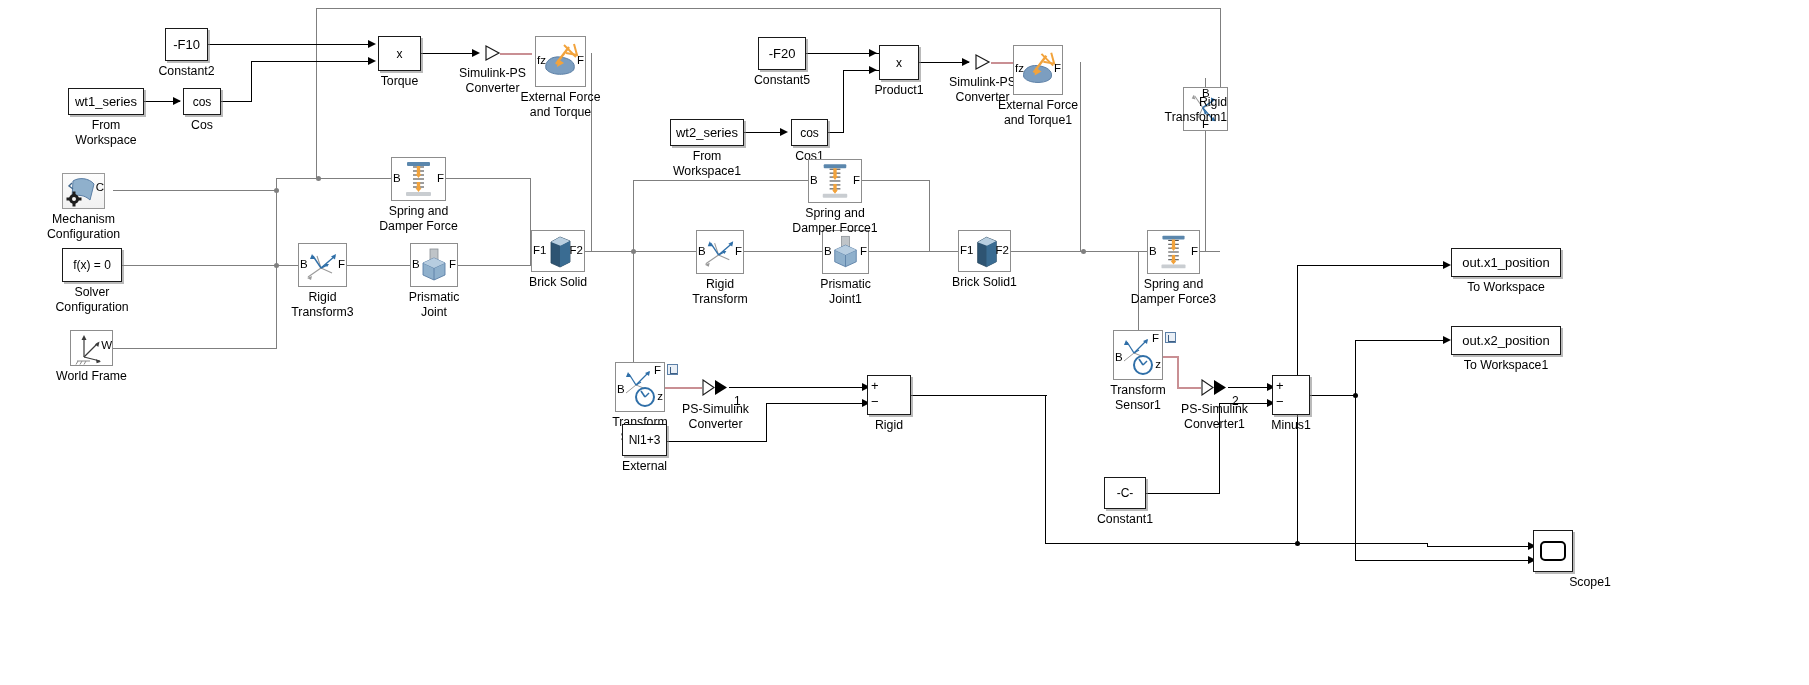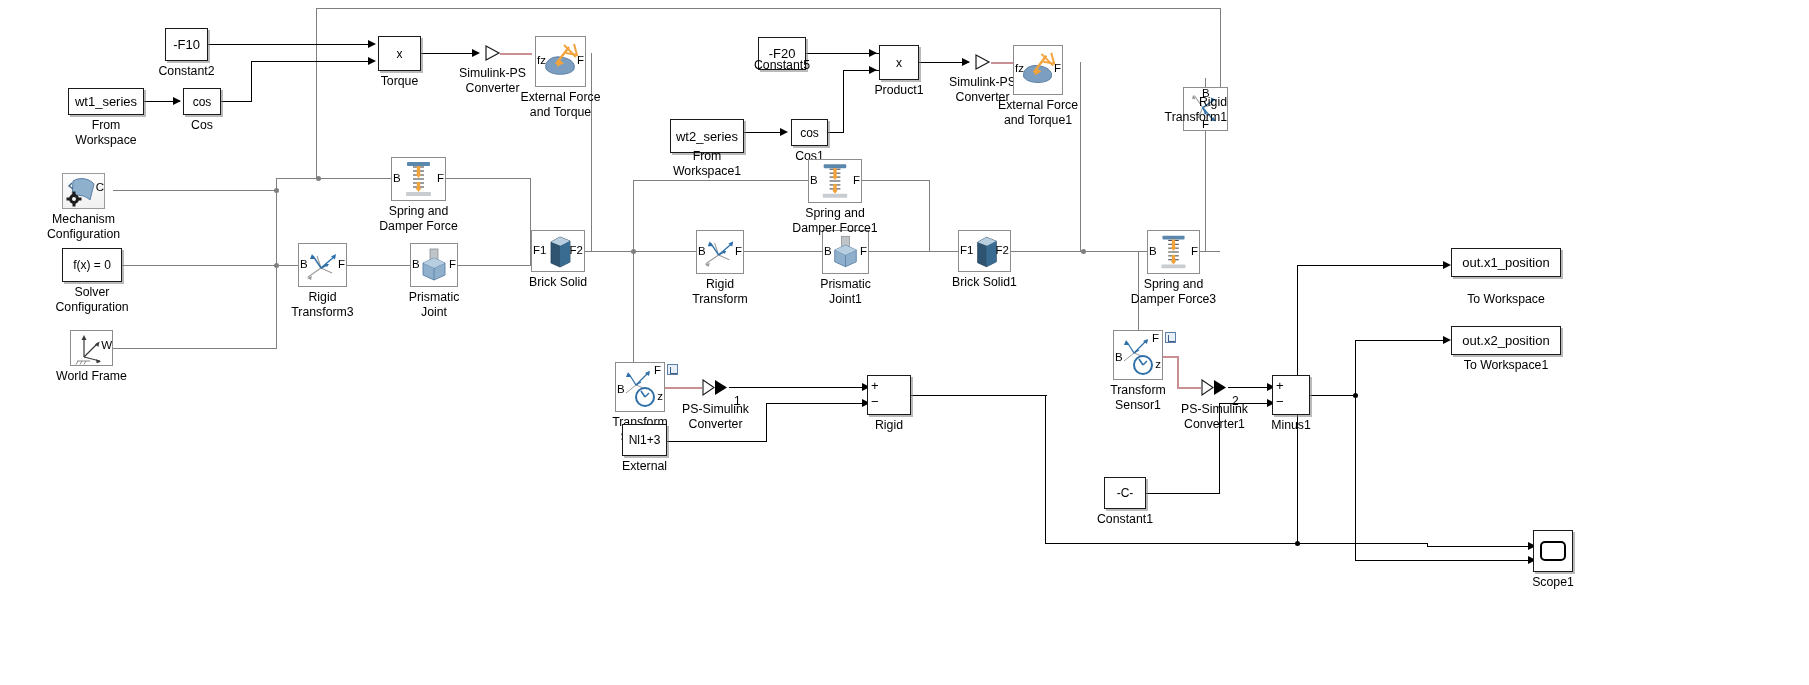--- a/index.html
+++ b/index.html
@@ -269,24 +269,24 @@
     <span class="port" style="left:2px;top:19px;">fz</span>
     <span class="port" style="right:2px;top:19px;">F</span>
     <div class="lbl" style="top:54px;width:190px;">External Force
 and Torque</div>
   </div>
 
   <div class="blk" style="left:758px;top:37px;width:48px;height:33px;">
     <div class="body">
       <span class="txt">-F20</span>
     </div>
-    <div class="lbl" style="top:21px;">Constant5</div>
-  </div>
-
-  <div class="blk" style="left:670px;top:119px;width:74px;height:34px;">
+    <div class="lbl" style="top:36px;">Constant5</div>
+  </div>
+
+  <div class="blk" style="left:670px;top:119px;width:74px;height:27px;">
     <div class="body">
       <span class="txt">wt2_series</span>
     </div>
     <div class="lbl" style="top:30px;">From
 Workspace1</div>
   </div>
 
   <div class="blk" style="left:791px;top:119px;width:37px;height:27px;">
     <div class="body">
       <span class="txt sm">cos</span>
@@ -689,32 +689,32 @@
     <div class="body"></div>
     <span class="port" style="left:4px;top:5px;font-size:13px;">+</span>
     <span class="port" style="left:4px;top:21px;font-size:13px;">−</span>
     <div class="lbl" style="top:43px;">Minus1</div>
   </div>
 
   <div class="blk" style="left:1451px;top:248px;width:110px;height:29px;">
     <div class="body">
       <span class="txt">out.x1_position</span>
     </div>
-    <div class="lbl" style="top:44px;width:160px;">To Workspace</div>
+    <div class="lbl" style="top:32px;width:160px;">To Workspace</div>
   </div>
 
   <div class="blk" style="left:1451px;top:326px;width:110px;height:29px;">
     <div class="body">
       <span class="txt">out.x2_position</span>
     </div>
     <div class="lbl" style="top:32px;width:160px;">To Workspace1</div>
   </div>
 
   <div class="blk" style="left:1533px;top:530px;width:40px;height:42px;">
     <div class="body">
       <svg class="icon" width="28" height="22" viewBox="0 0 28 22">
         <rect x="2" y="2" width="24" height="18" rx="4" ry="4" fill="#fff" stroke="#000" stroke-width="2"></rect>
       </svg>
     </div>
-    <div class="lbl" style="top:45px;">Scope1</div>
+    <div class="lbl" style="top:45px;margin-left:37px;">Scope1</div>
   </div>
 
 </div>
 
 </body></html>

